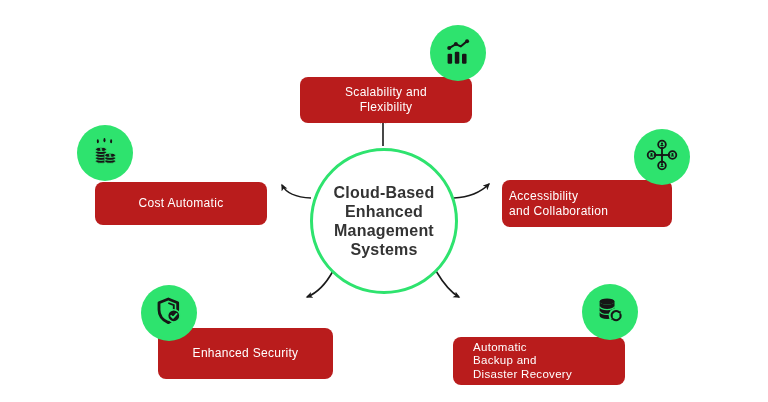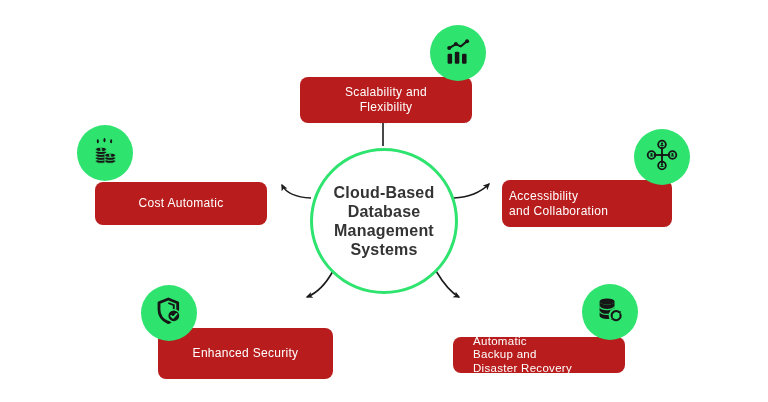--- a/index.html
+++ b/index.html
@@ -52,21 +52,21 @@
     font-size: 12px;
     font-weight: 500;
     line-height: 15px;
     letter-spacing: 0.3px;
     width: 100%;
   }
   .box-top    { left: 300px; top: 57px;  width: 172px; height: 46px; justify-content: center; }
   .box-top .node-label { text-align: center; }
   .box-right  { left: 502px; top: 160px; width: 170px; height: 47px; }
   .box-right .node-label { text-align: left; padding-left: 7px; }
-  .box-bottom-right { left: 453px; top: 317px; width: 172px; height: 36px; }
+  .box-bottom-right { left: 453px; top: 317px; width: 172px; height: 48px; }
   .box-bottom-right .node-label { text-align: left; padding-left: 20px; font-size: 11.5px; line-height: 13.5px; }
   .box-bottom-left  { left: 158px; top: 308px; width: 175px; height: 51px; justify-content: center; }
   .box-bottom-left .node-label { text-align: center; }
   .box-left   { left: 95px;  top: 162px; width: 172px; height: 43px; justify-content: center; }
   .box-left .node-label { text-align: center; }
   .badge {
     position: absolute;
     width: 56px; height: 56px;
     border-radius: 50%;
     background: #2ee36e;
@@ -94,21 +94,21 @@
     </defs>
     <path d="M383,146 L383,118" fill="none" stroke="#1a1a1a" stroke-width="1.6" marker-end="url(#ah)"></path>
     <path d="M311,198 Q288,197 282,185" fill="none" stroke="#1a1a1a" stroke-width="1.6" marker-end="url(#ah)"></path>
     <path d="M454,198 Q476,197 489,184" fill="none" stroke="#1a1a1a" stroke-width="1.6" marker-end="url(#ah)"></path>
     <path d="M333,271 Q322,291 307,297" fill="none" stroke="#1a1a1a" stroke-width="1.6" marker-end="url(#ah)"></path>
     <path d="M436,271 Q448,291 459,297" fill="none" stroke="#1a1a1a" stroke-width="1.6" marker-end="url(#ah)"></path>
   </svg>
 
   <div class="center-circle">
     <div class="center-label">Cloud-Based
-Database
+Enhanced
 Management
 Systems</div>
   </div>
 
   <div class="node-box box-top">
     <div class="node-label">Scalability and
 Flexibility</div>
   </div>
   <div class="badge badge-top">
     <span>

